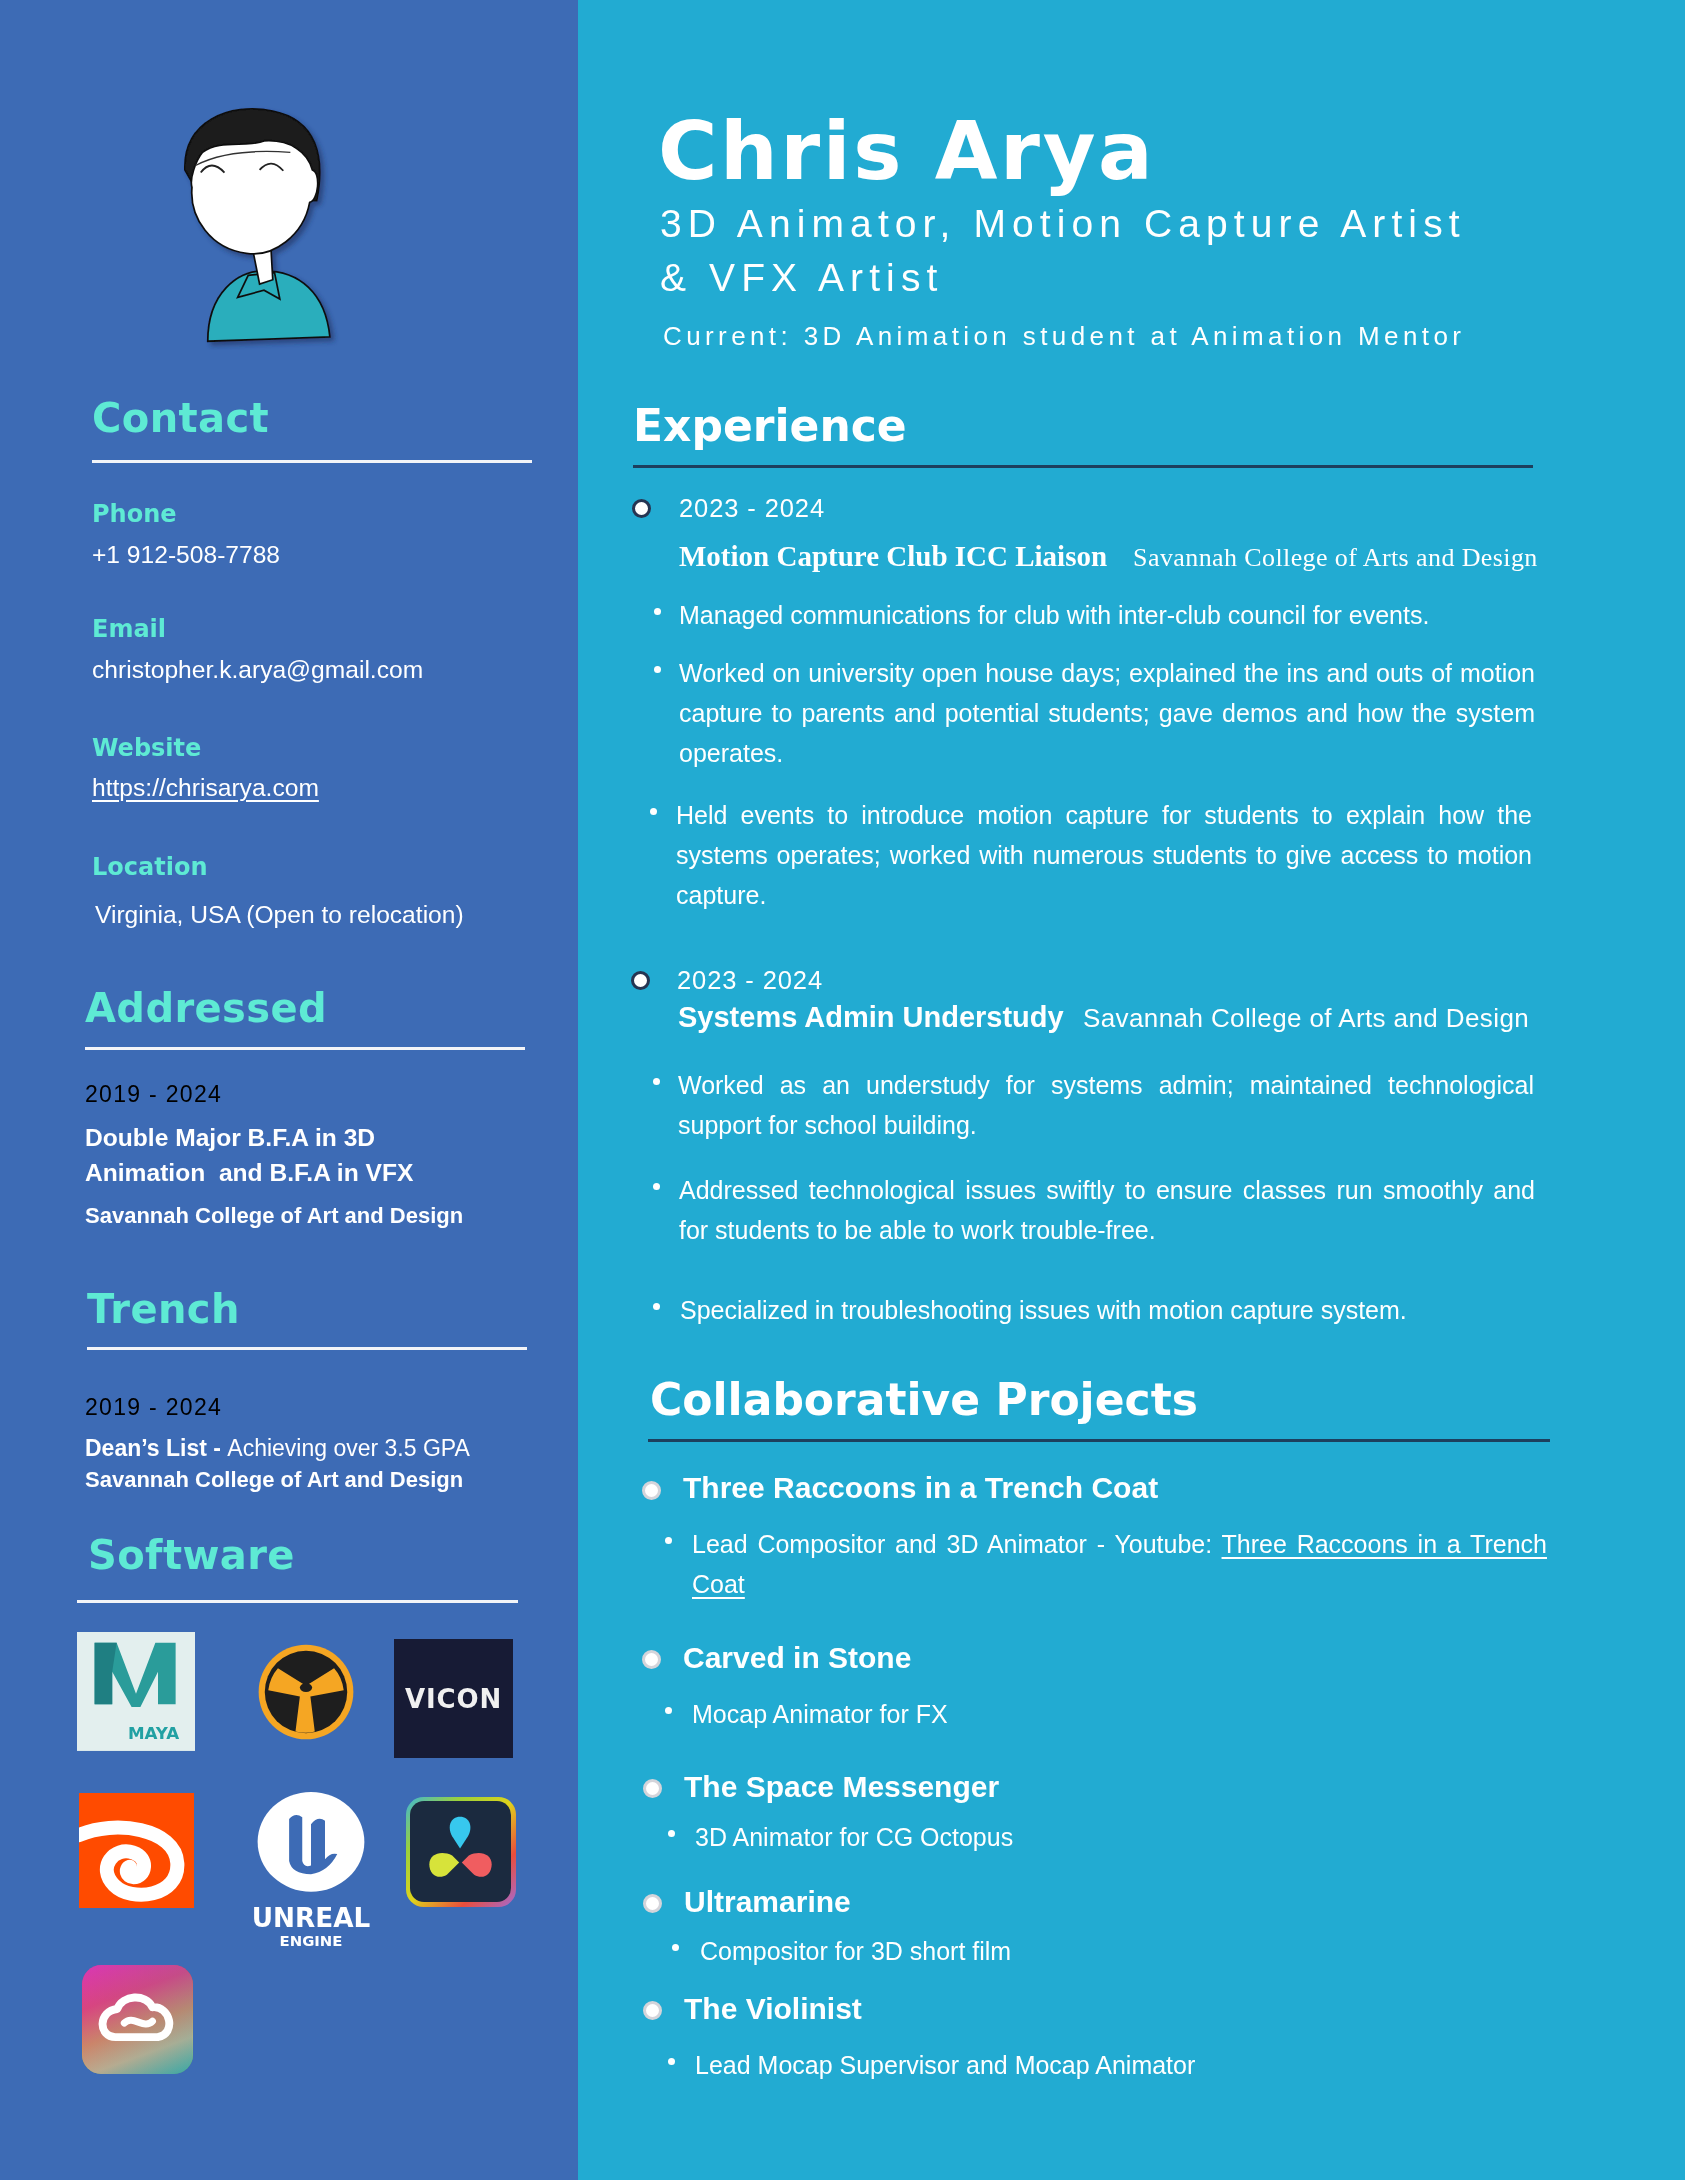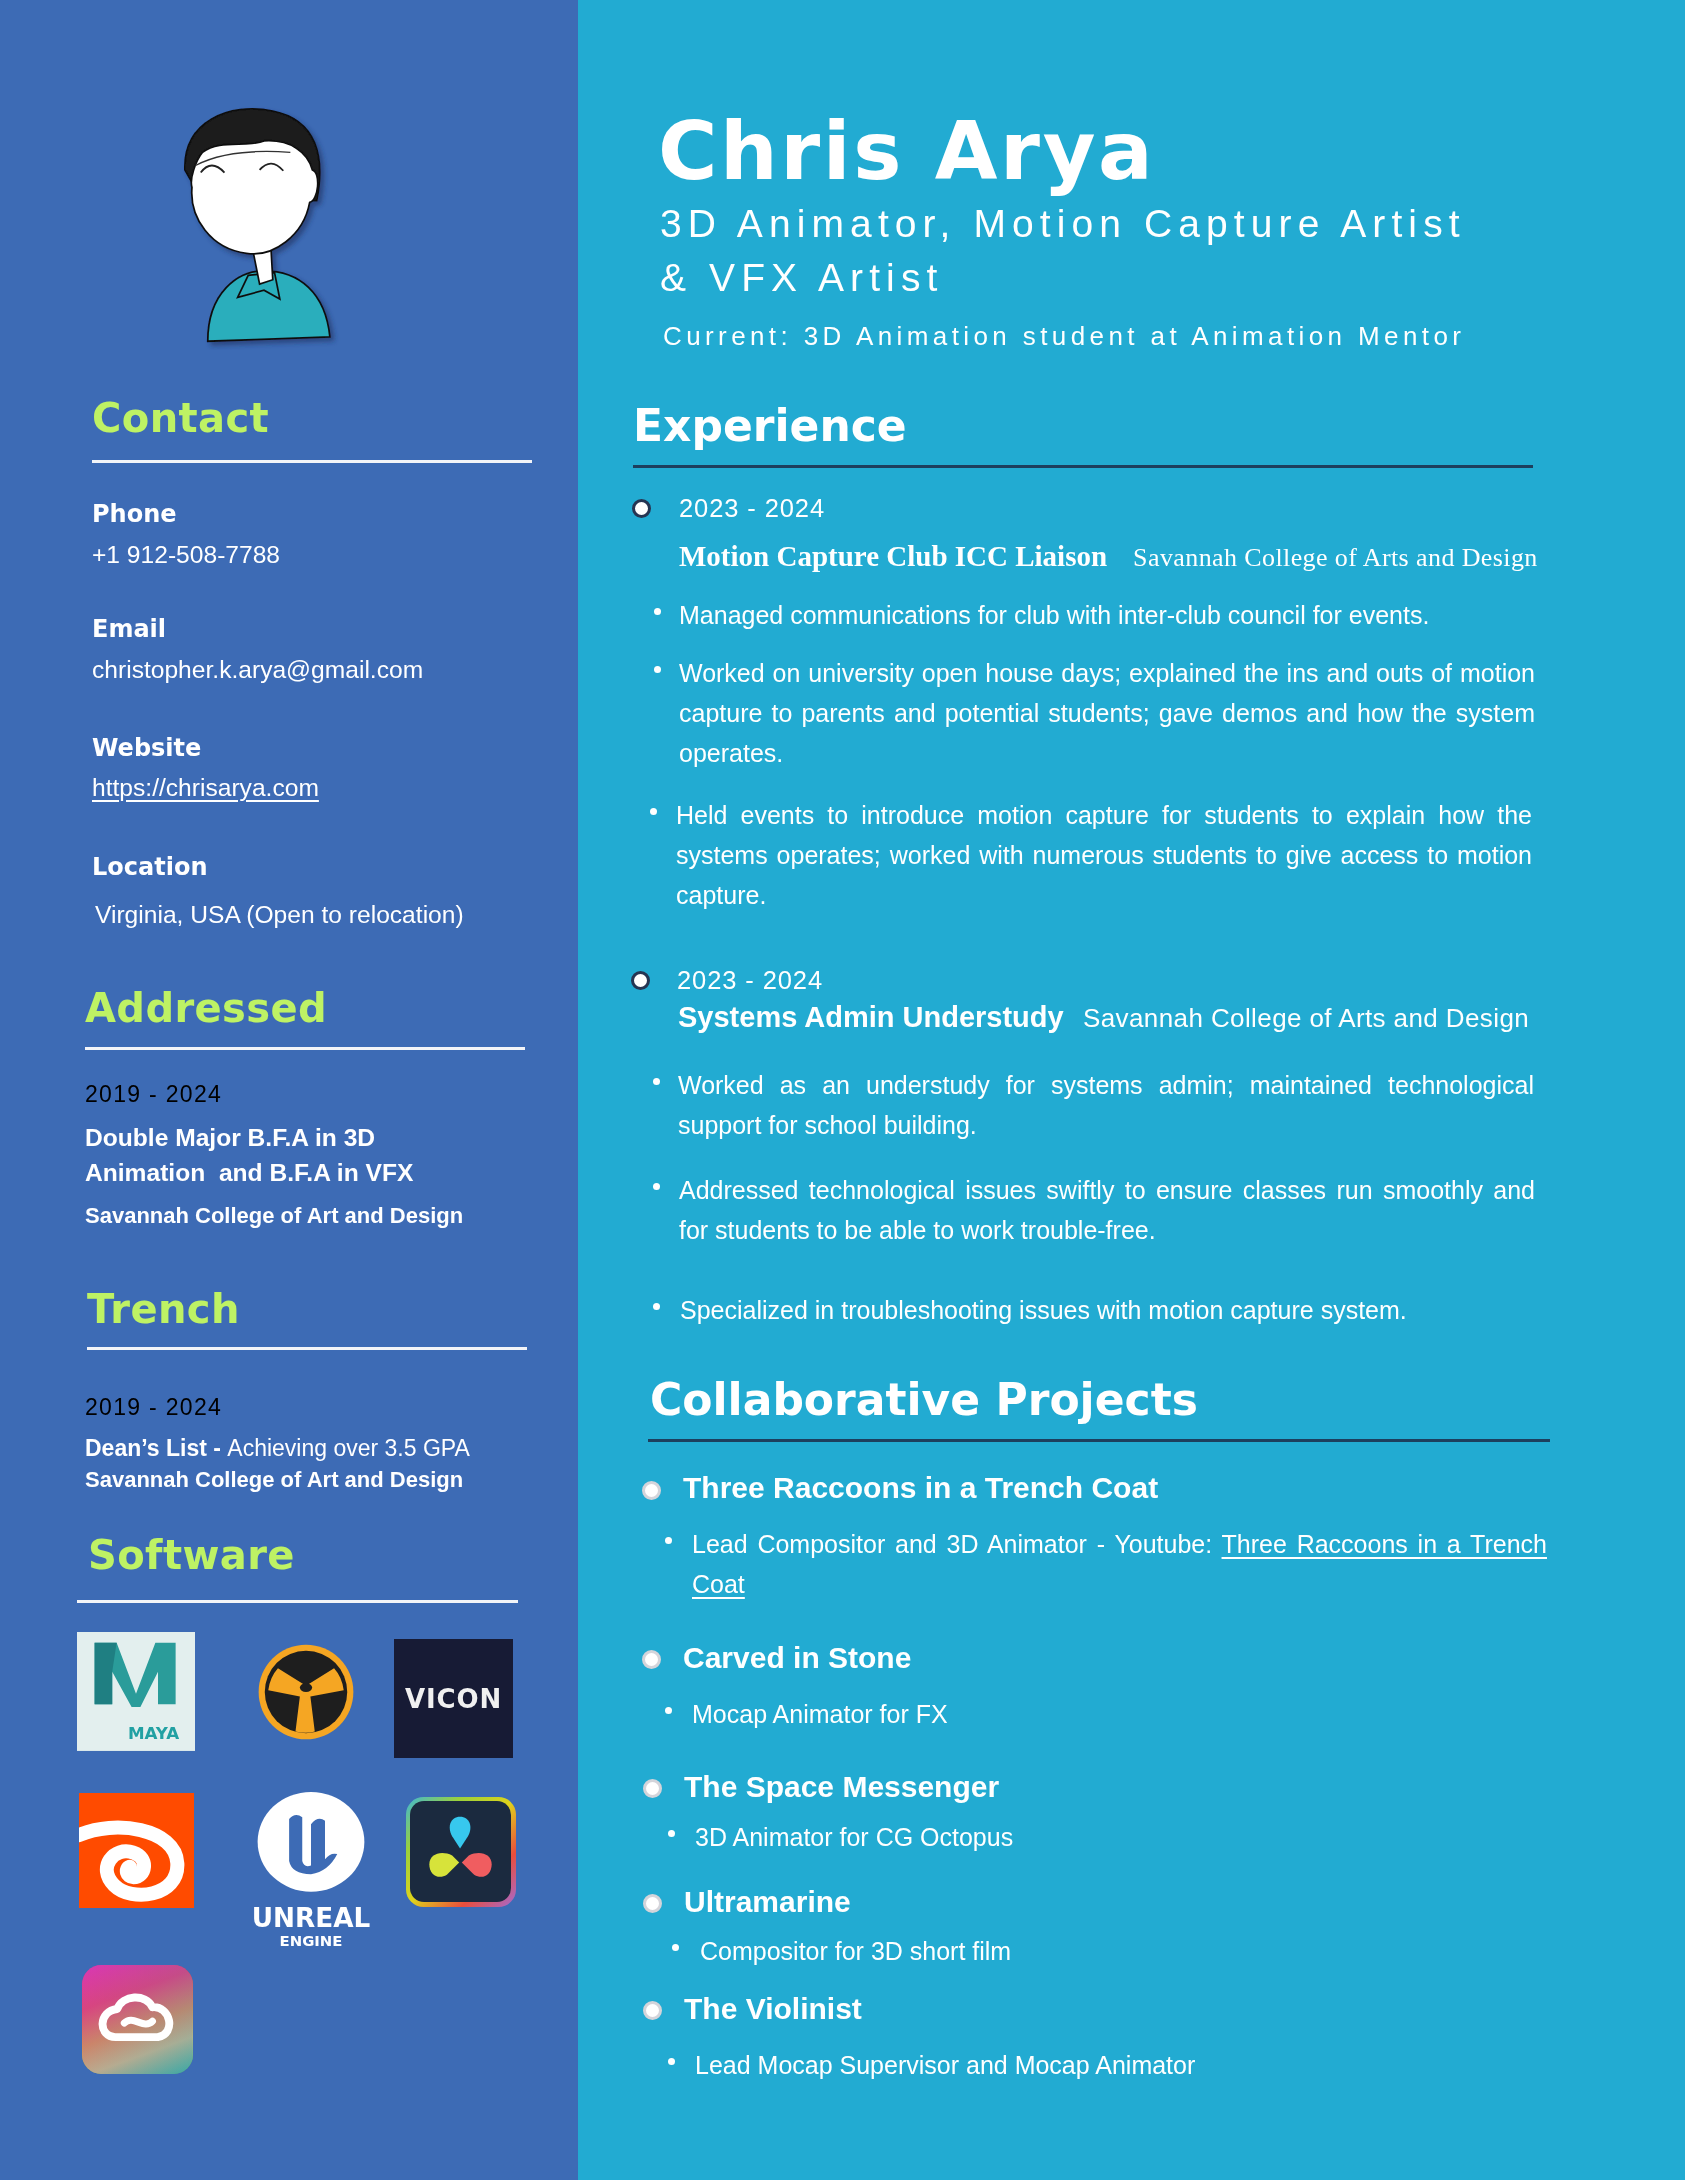--- a/index.html
+++ b/index.html
@@ -5,23 +5,23 @@
   * { box-sizing: border-box; margin: 0; padding: 0; }
   html, body { width: 1685px; height: 2180px; overflow: hidden; }
   body { position: relative; font-family: "Liberation Sans", sans-serif; color: #ffffff; background: #22abd2; }
   .sidebar { position: absolute; left: 0; top: 0; width: 578px; height: 2180px; background: #3d6bb5; }
   .main { position: absolute; left: 578px; top: 0; width: 1107px; height: 2180px; background: #22abd2; }
   .abs { position: absolute; }
 
   
   .avatar { left: 176px; top: 104px; width: 176px; height: 246px; }
 
-  .side-h { font-family: "DejaVu Sans", sans-serif; font-weight: bold; font-size: 40px; letter-spacing: 0.4px; color: #bef264; }
+  .side-h { font-family: "DejaVu Sans", sans-serif; font-weight: bold; font-size: 40px; letter-spacing: 0.4px; color: #5eead4; }
   .side-line { height: 2.6px; background: #f2f4f8; }
-  .lbl { font-family: "DejaVu Sans", sans-serif; font-weight: bold; font-size: 24px; color: #ffffff; }
+  .lbl { font-family: "DejaVu Sans", sans-serif; font-weight: bold; font-size: 24px; color: #5eead4; }
   .val { font-family: "Liberation Sans", sans-serif; font-size: 24.6px; color: #fff; }
   .val a, a.lnk { color: #fff; text-decoration: underline; text-underline-offset: 3.5px; }
   .date-s { font-size: 23px; letter-spacing: 1.3px; color: #000000; }
   .bold-s { font-weight: bold; font-size: 24.6px; line-height: 35px; }
   .school-s { font-weight: bold; font-size: 22px; }
 
   .icon-box { position: absolute; }
 
   
   .name { left: 658px; top: 104px; font-family: "DejaVu Sans", sans-serif; font-weight: bold; font-size: 81px; letter-spacing: 2.6px; }

